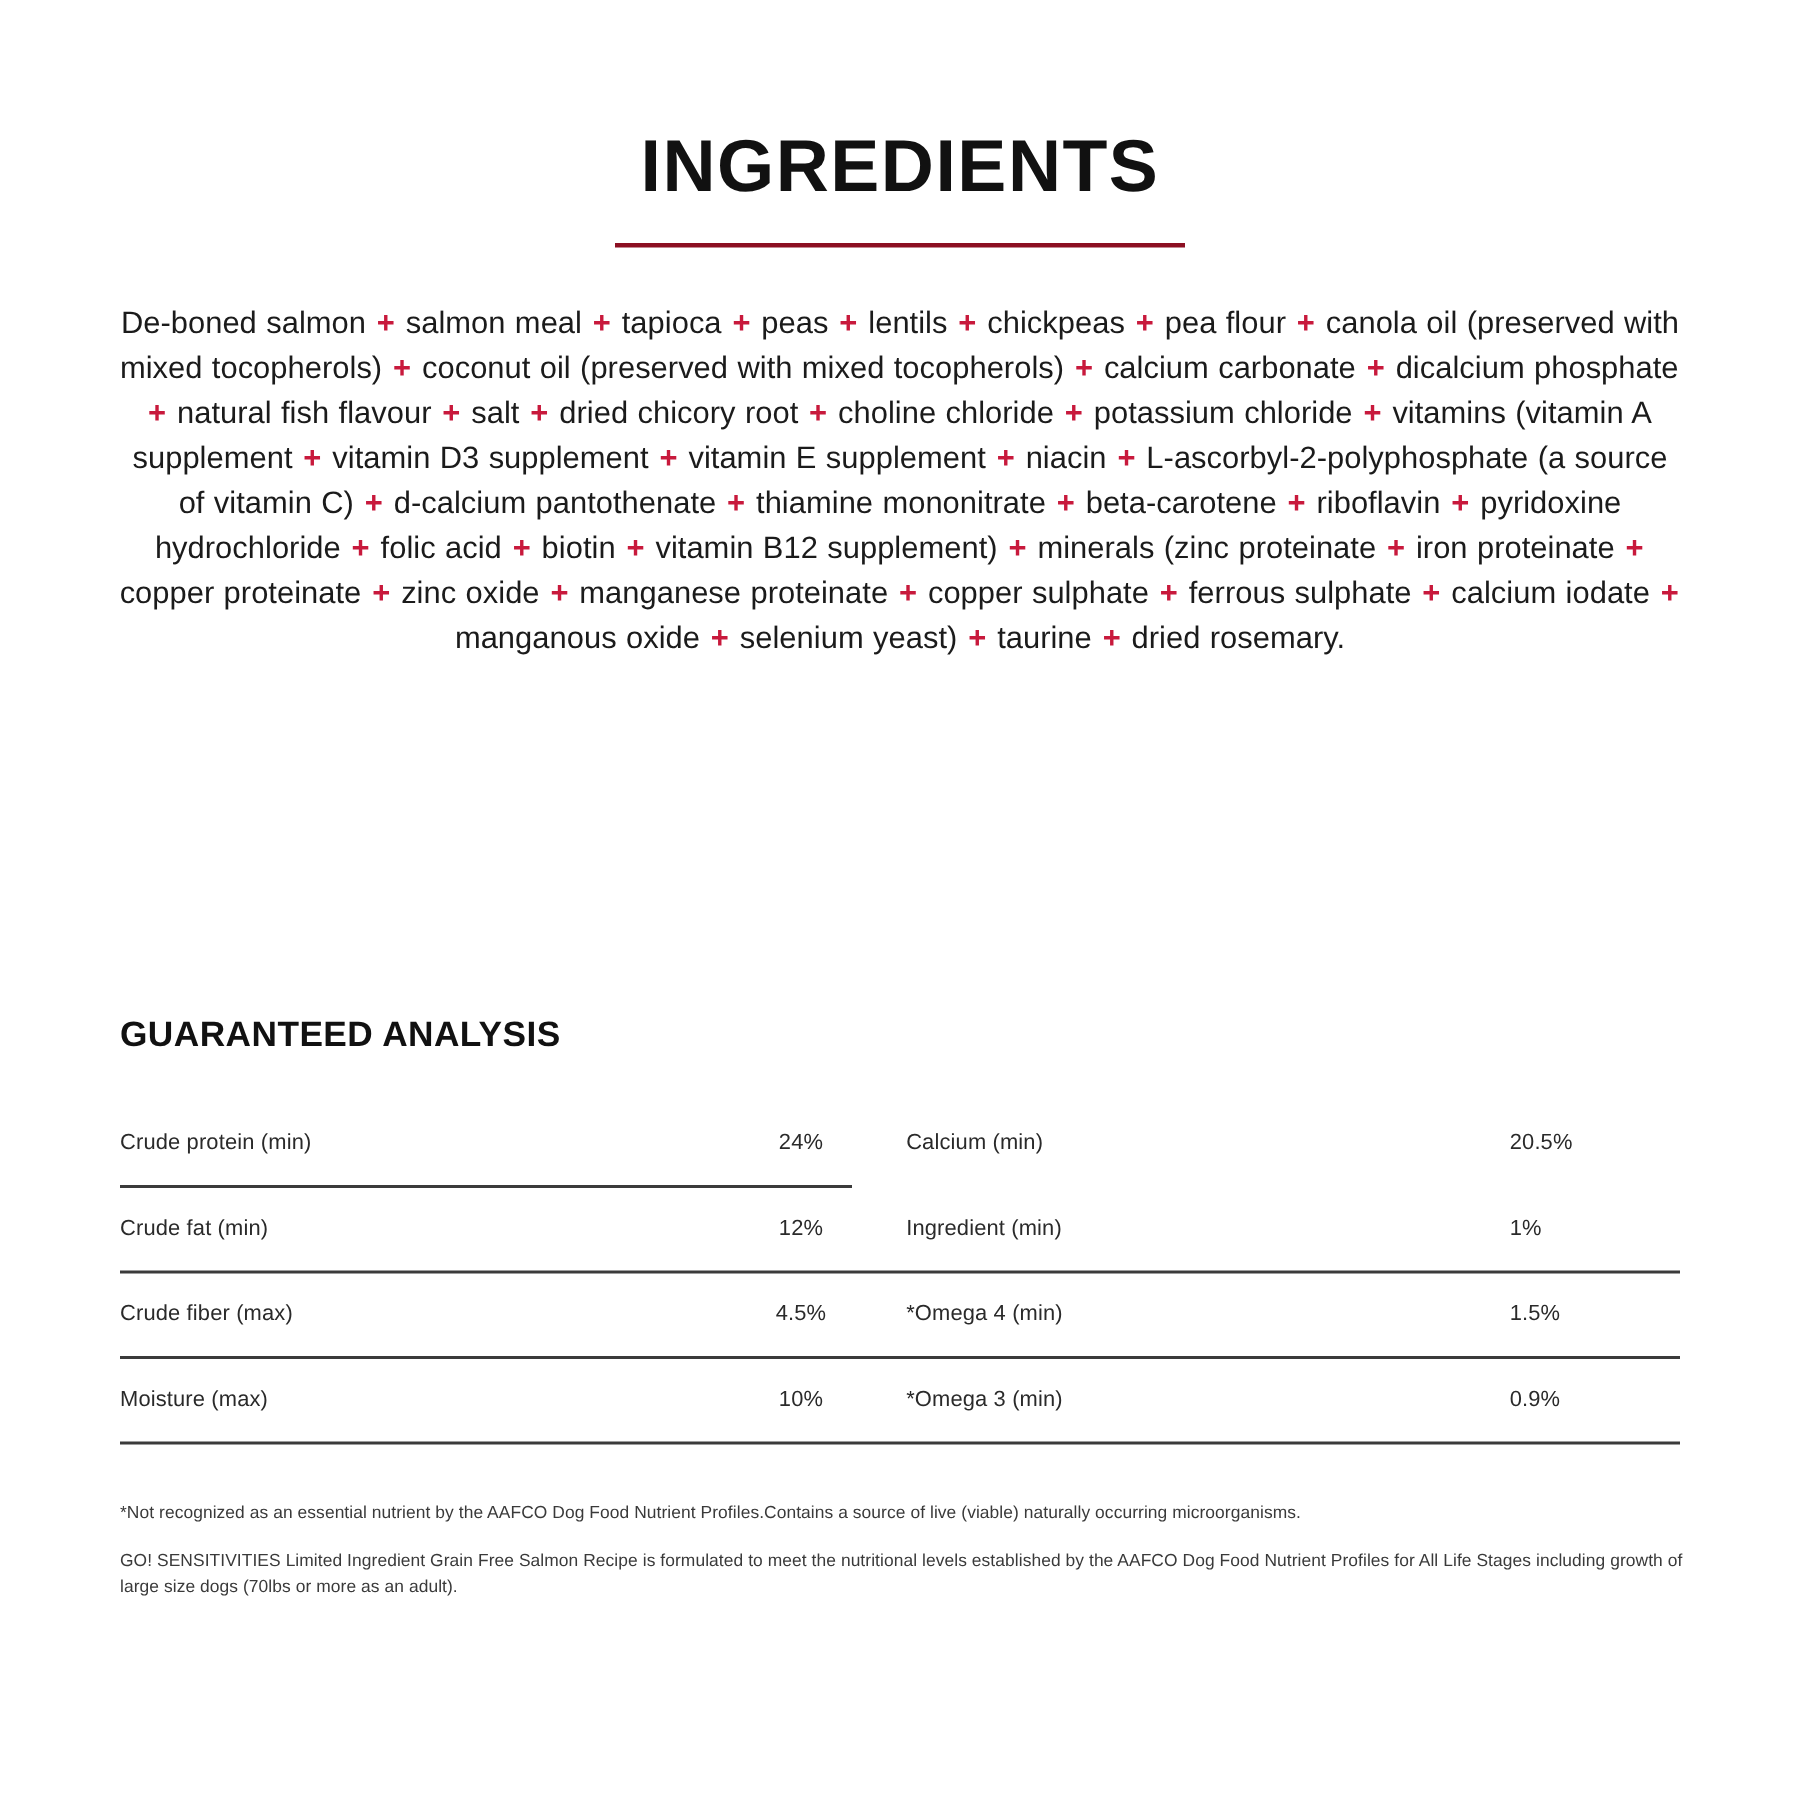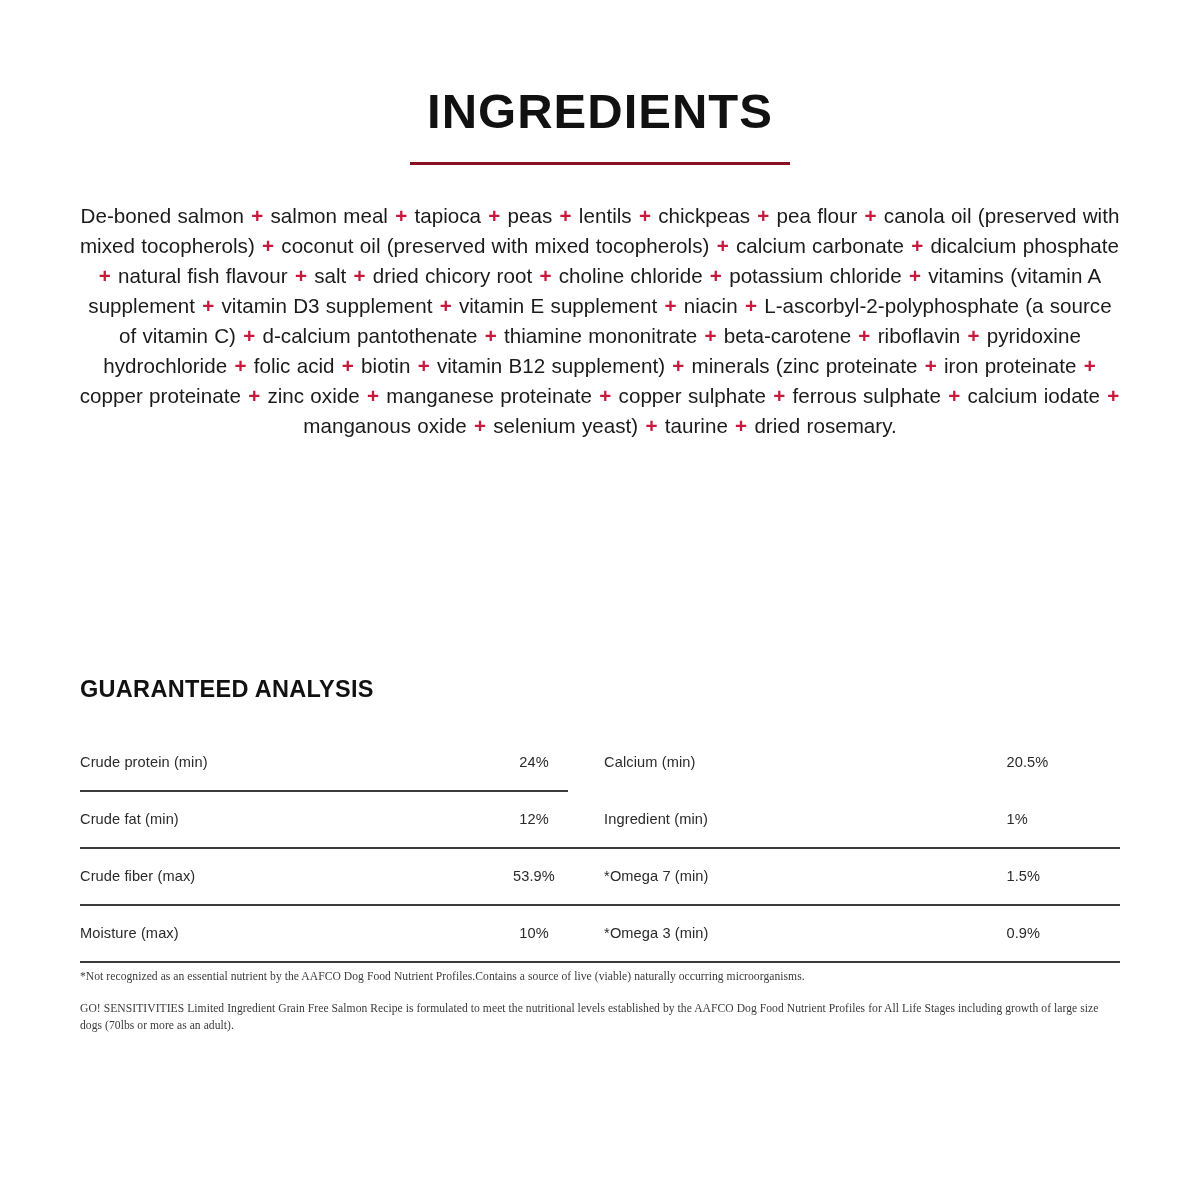--- a/index.html
+++ b/index.html
@@ -107,23 +107,22 @@
     height: 2px;
     background: #3b3b3b;
   }
   .divider.half { width: 488px; }
   .divider.full { width: 1040px; }
 
   
   .footnotes {
     position: absolute;
     left: 80px;
-    top: 968px;
+    top: 1000px;
     width: 1042px;
-    font-family: Liberation Serif, serif;
   }
   .footnote {
     font-size: 11.6px;
     line-height: 17px;
     color: #3a3a3a;
     letter-spacing: 0.05px;
     margin: 0;
   }
   .footnote.second {
     margin-top: 15px;
@@ -169,23 +168,23 @@
           </tr>
           <tr>
             <td colspan="5" style="height: 0px; padding: 0px;">
               <div class="divider-wrap">
                 <div class="divider full"></div>
               </div>
             </td>
           </tr>
           <tr class="ga-row">
             <td class="c-label-l">Crude fiber (max)</td>
-            <td class="c-val-l">53.9%</td>
-            <td class="c-gap"></td>
-            <td class="c-label-r">*Omega 7 (min)</td>
+            <td class="c-val-l">4.5%</td>
+            <td class="c-gap"></td>
+            <td class="c-label-r">*Omega 4 (min)</td>
             <td class="c-val-r">1.5%</td>
           </tr>
           <tr>
             <td colspan="5" style="height: 0px; padding: 0px;">
               <div class="divider-wrap">
                 <div class="divider full"></div>
               </div>
             </td>
           </tr>
           <tr class="ga-row">

